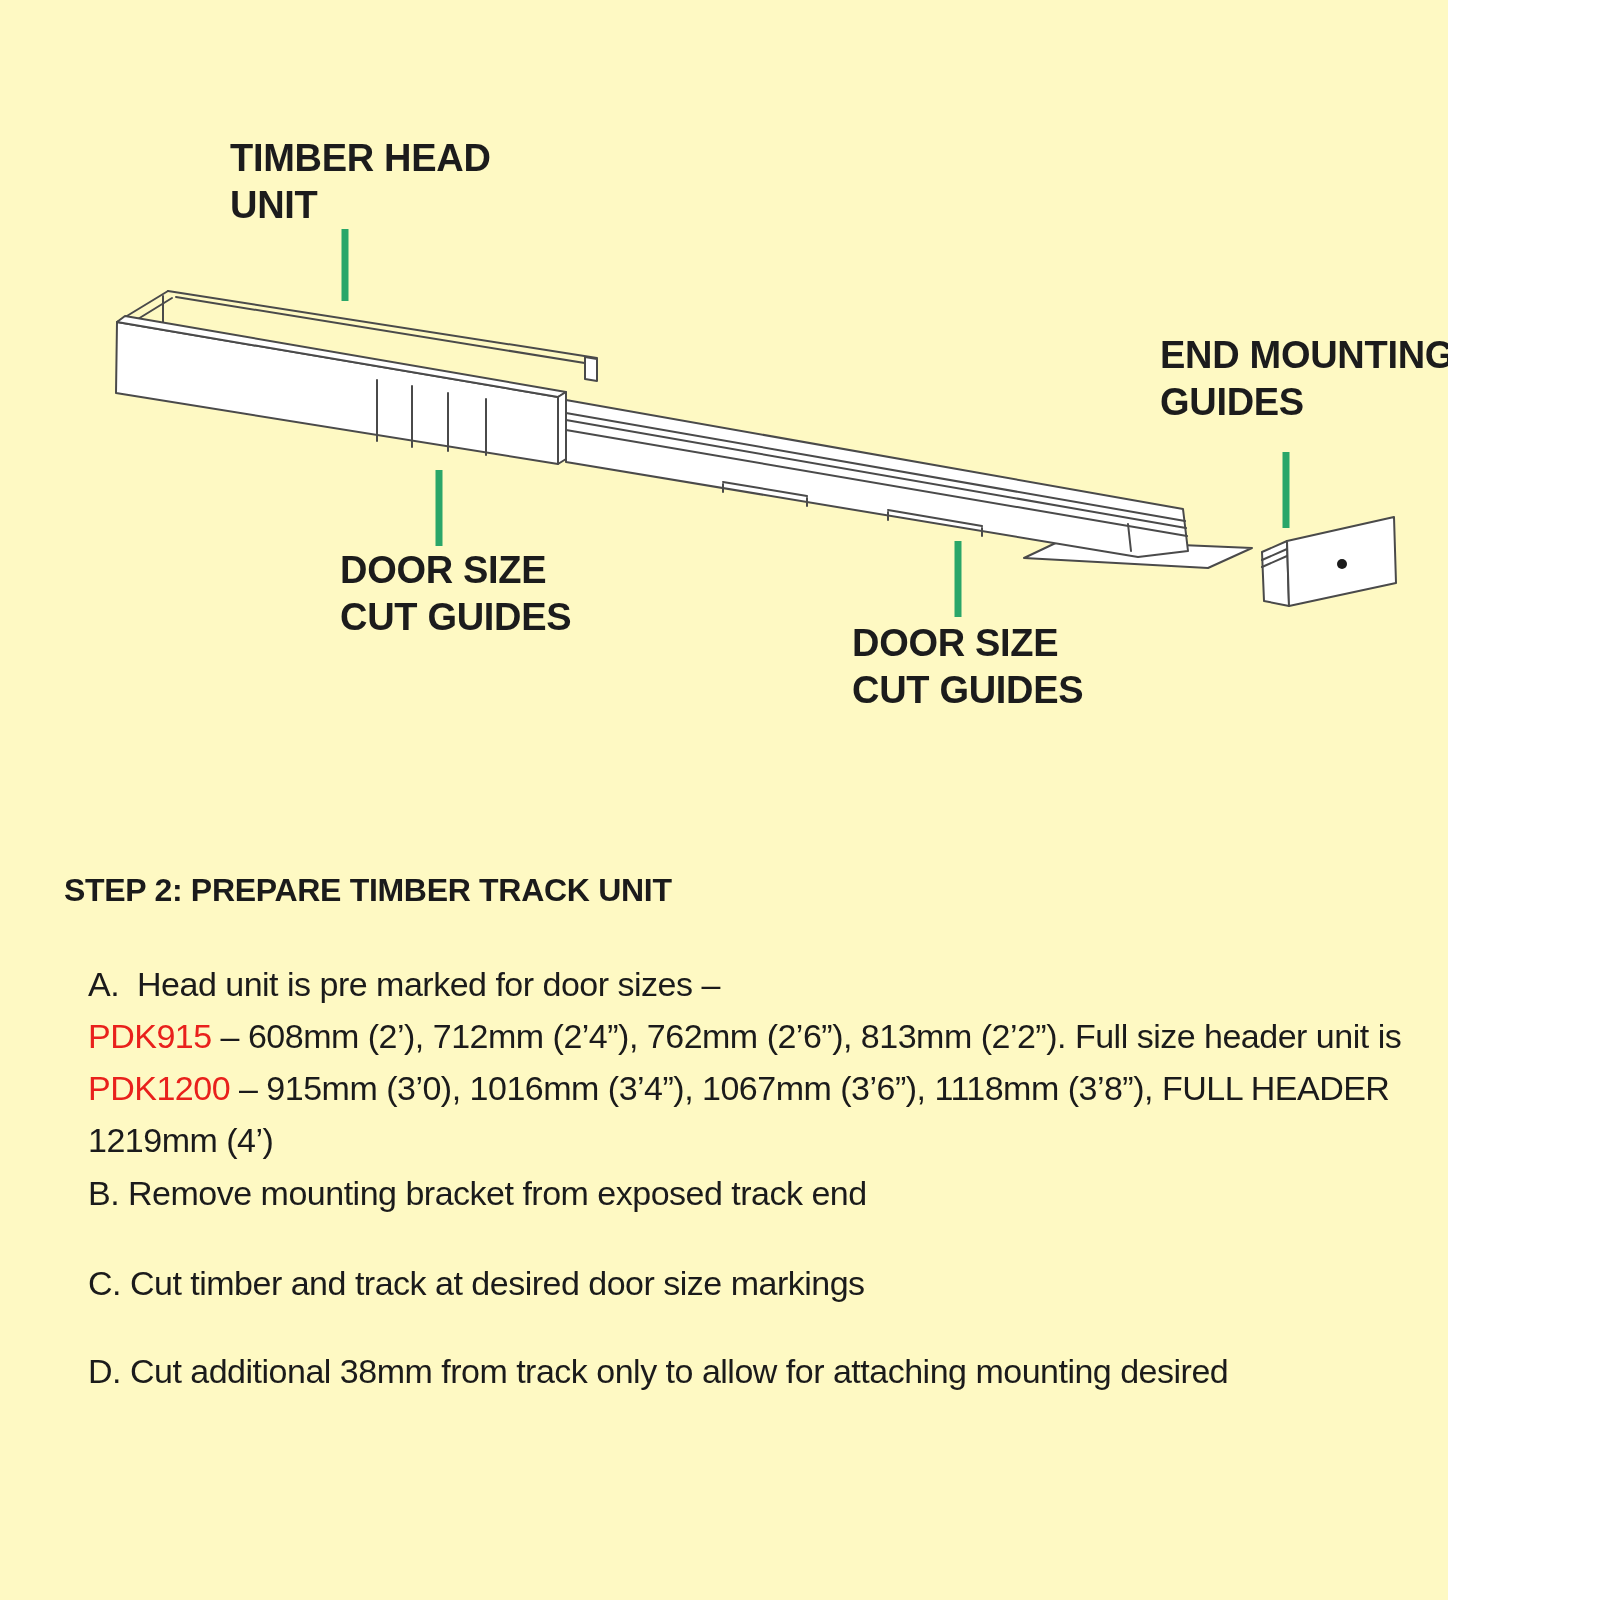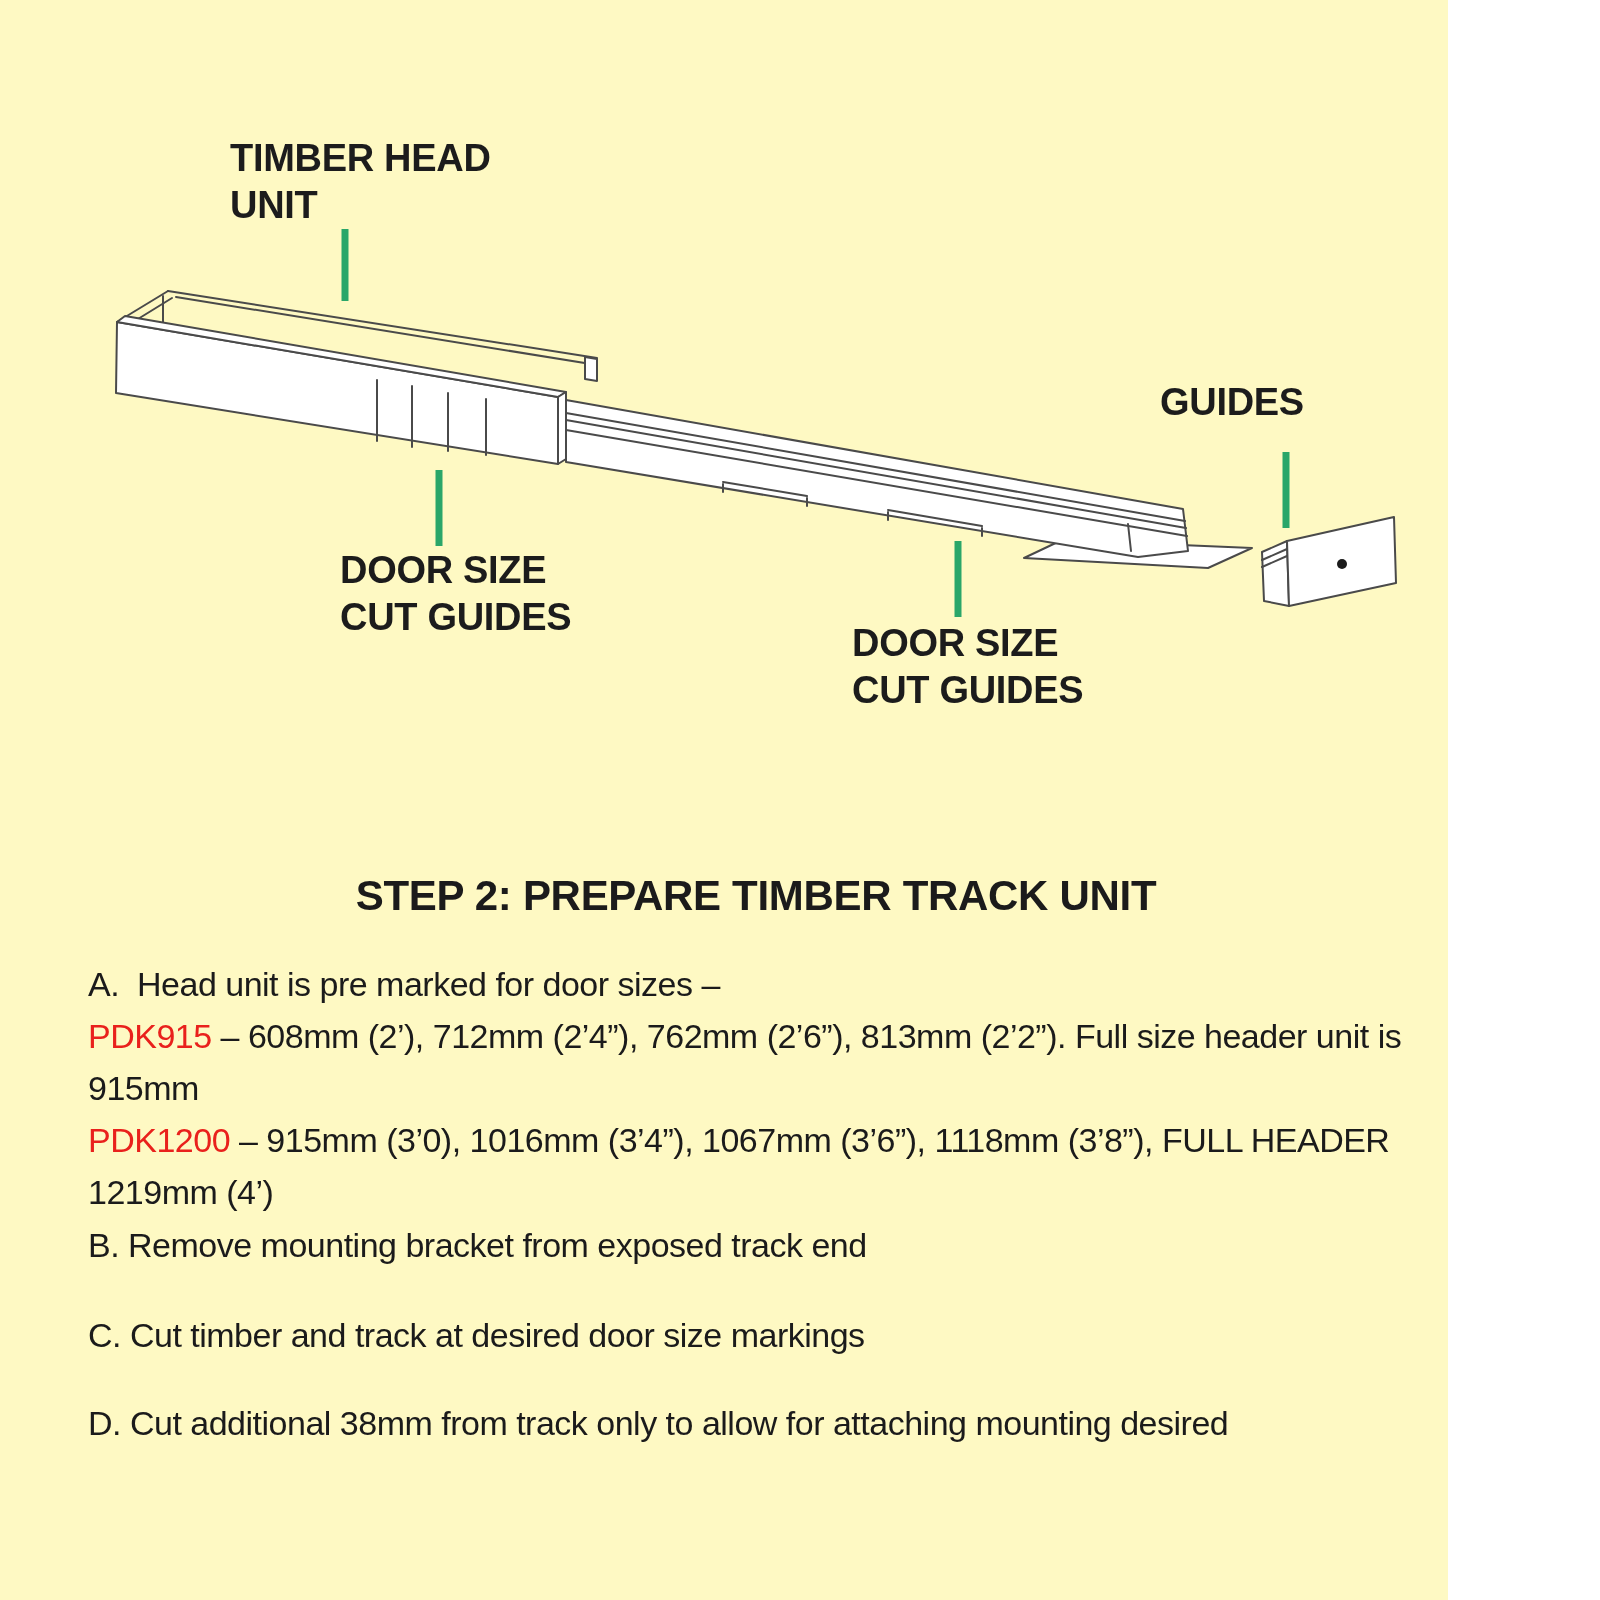--- a/index.html
+++ b/index.html
@@ -15,22 +15,22 @@
   svg.diagram line.leader{stroke:#2aa669;stroke-width:7;stroke-linecap:butt;}
   .lbl{
     position:absolute;font-size:38px;font-weight:700;line-height:47px;
     letter-spacing:-0.3px;color:#1c1c1c;white-space:pre;
   }
   .lbl-timber{left:230px;top:135px;}
   .lbl-door-left{left:340px;top:547px;}
   .lbl-door-right{left:852px;top:620px;}
   .lbl-end-bracket{left:1160px;top:332px;}
   .title{
-    position:absolute;left:64px;right:0;top:872px;text-align:center;
-    font-size:42px;font-weight:600;letter-spacing:-0.3px;color:#1b1b1b;
+    position:absolute;left:64px;right:0;top:872px;text-align:left;
+    font-size:32px;font-weight:600;letter-spacing:-0.3px;color:#1b1b1b;
   }
   .body-block{
     position:absolute;left:88px;top:958px;width:1500px;
     font-size:34px;font-weight:400;letter-spacing:-0.5px;color:#1b1b1b;
   }
   .iline{margin:0;line-height:52px;white-space:pre;}
   .gap-b{margin-top:1px;}
   .gap-c{margin-top:38px;}
   .gap-d{margin-top:36px;}
   .red{color:#e9211c;}
@@ -104,28 +104,27 @@
       <line class="leader" x1="1286" y1="452" x2="1286" y2="528"></line>
     </g>
   </svg>
 
   <div class="lbl lbl-timber"><span>TIMBER HEAD</span><br><span>UNIT</span></div>
 
   <div class="lbl lbl-door-left"><span>DOOR SIZE</span><br><span>CUT GUIDES</span></div>
 
   <div class="lbl lbl-door-right"><span>DOOR SIZE</span><br><span>CUT GUIDES</span></div>
 
-  <div class="lbl lbl-end-bracket"><br><span>GUIDES</span></div>
+  <div class="lbl lbl-end-bracket"><span>END MOUNTING</span><br><span>GUIDES</span></div>
 
   <div class="title">STEP 2: PREPARE TIMBER TRACK UNIT</div>
 
   <div class="body-block">
     <p class="iline">A.  Head unit is pre marked for door sizes –</p>
     <p class="iline"><span class="red">PDK915</span><span> – 608mm (2’), 712mm (2’4”), 762mm (2’6”), 813mm (2’2”). Full size header unit is</span></p>
-    <p class="iline">915mm</p>
     <p class="iline"><span class="red">PDK1200</span><span> – 915mm (3’0), 1016mm (3’4”), 1067mm (3’6”), 1118mm (3’8”), FULL HEADER</span></p>
     <p class="iline">1219mm (4’)</p>
     <p class="iline gap-b">B. Remove mounting bracket from exposed track end</p>
     <p class="iline gap-c">C. Cut timber and track at desired door size markings</p>
     <p class="iline gap-d">D. Cut additional 38mm from track only to allow for attaching mounting desired</p>
   </div>
 
 </div>
 
 </body></html>

